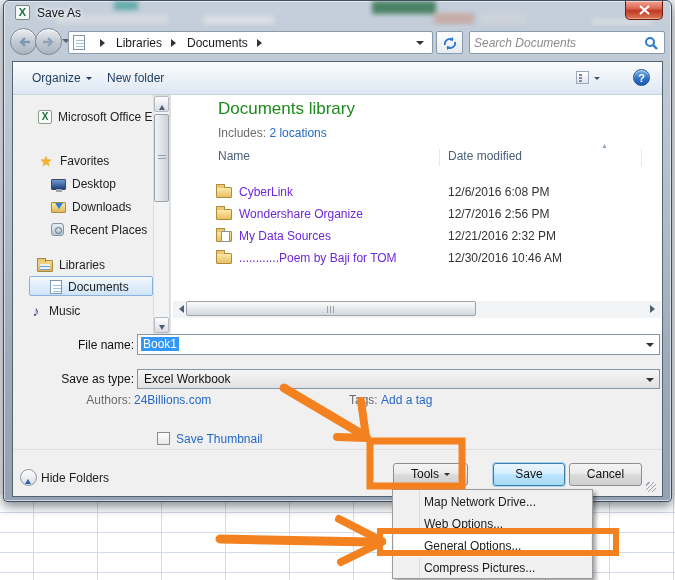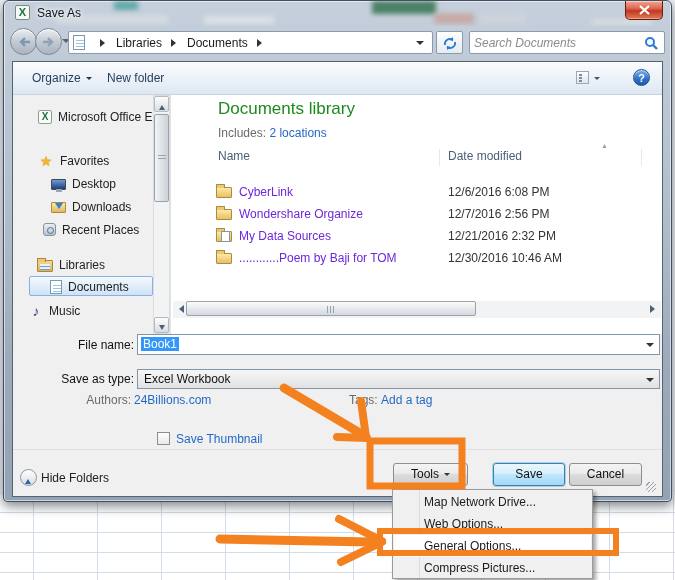--- a/index.html
+++ b/index.html
@@ -250,21 +250,21 @@
           </div>
           <div class="sitem" style="top:55px;padding-left:25px;">
             <span class="ic ic-star">★</span><span class="lbl">Favorites</span>
           </div>
           <div class="sitem" style="top:78px;padding-left:38px;">
             <span class="ic ic-desktop"></span><span class="lbl">Desktop</span>
           </div>
           <div class="sitem" style="top:101px;padding-left:38px;">
             <span class="ic ic-down"></span><span class="lbl">Downloads</span>
           </div>
-          <div class="sitem" style="top:124px;padding-left:30px;">
+          <div class="sitem" style="top:124px;padding-left:38px;">
             <span class="ic ic-recent"></span><span class="lbl">Recent Places</span>
           </div>
           <div class="sitem" style="top:159px;padding-left:24px;">
             <span class="ic ic-lib"></span><span class="lbl">Libraries</span>
           </div>
           <div class="sitem sel" style="top:181px;padding-left:20px;">
             <span class="ic ic-doc"></span><span class="lbl">Documents</span>
           </div>
           <div class="sitem" style="top:205px;padding-left:16px;">
             <span class="ic ic-music">♪</span><span class="lbl">Music</span>

